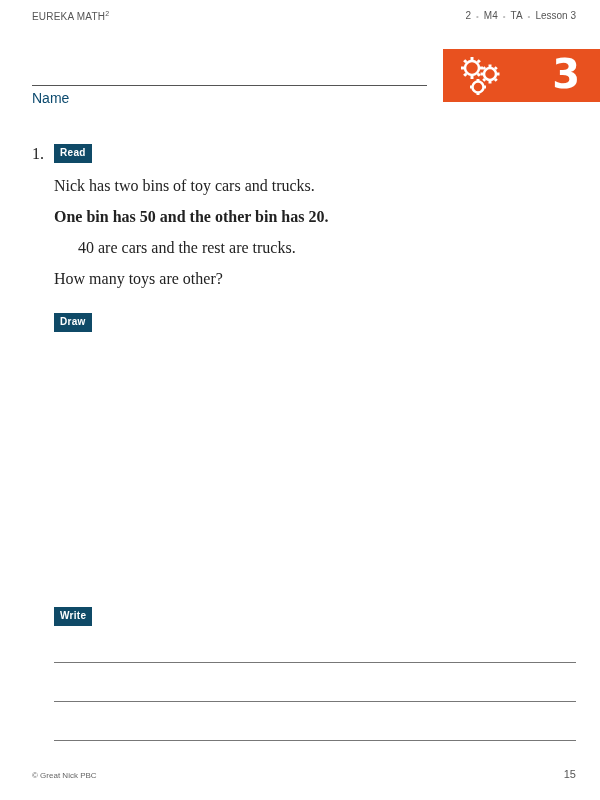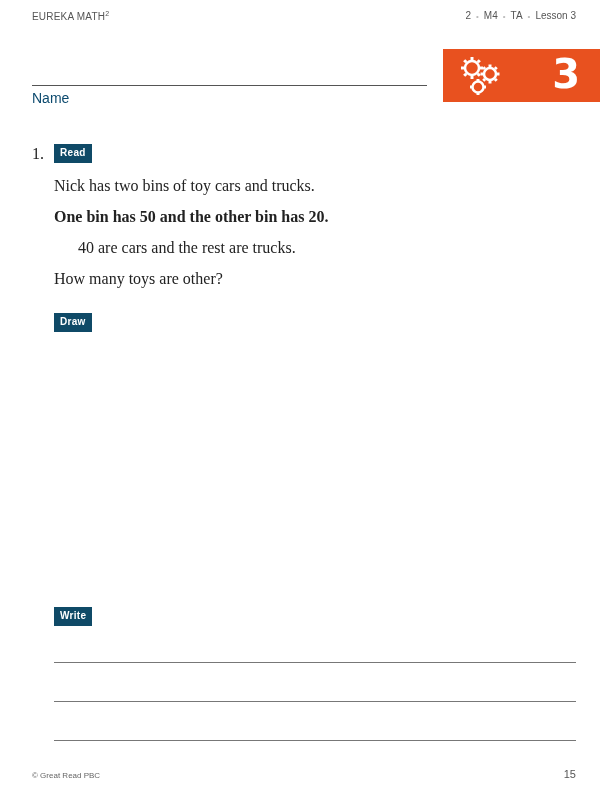--- a/index.html
+++ b/index.html
@@ -80,14 +80,14 @@
 <div class="prob" style="top:270px;">How many toys are other?</div>
 
 <div class="tag draw">Draw</div>
 <div style="position:absolute;left:54px;top:340px;width:522px;height:255px;"></div>
 
 <div class="tag write">Write</div>
 <div class="wline" style="top:662px;"></div>
 <div class="wline" style="top:701px;"></div>
 <div class="wline" style="top:740px;"></div>
 
-<div class="footer-left">© Great Read PBC</div>
+<div class="footer-left">© Great Nick PBC</div>
 <div class="footer-right">15</div>
 
 </body></html>

